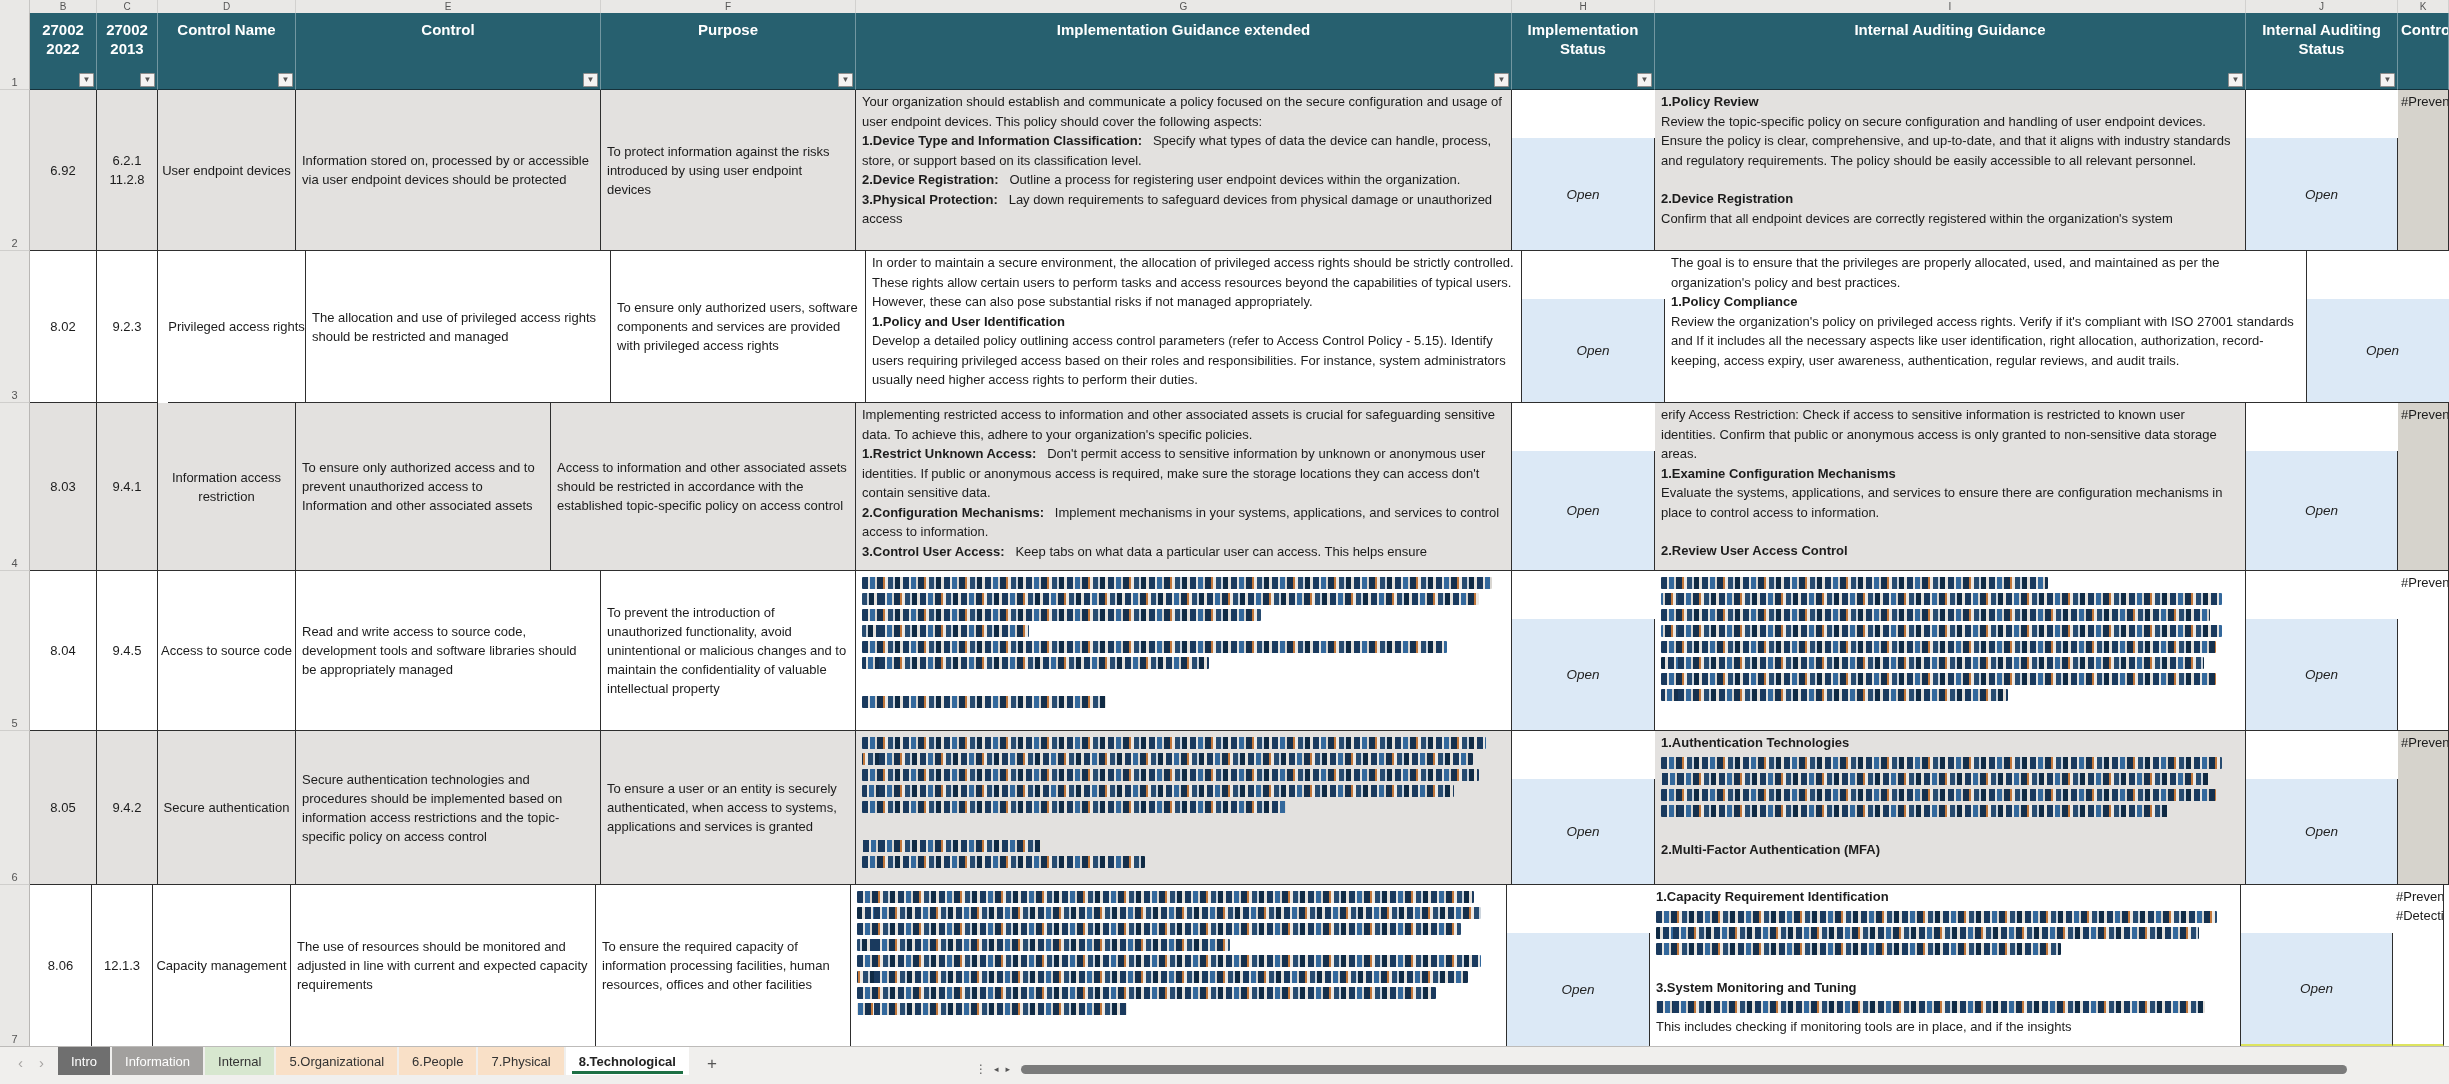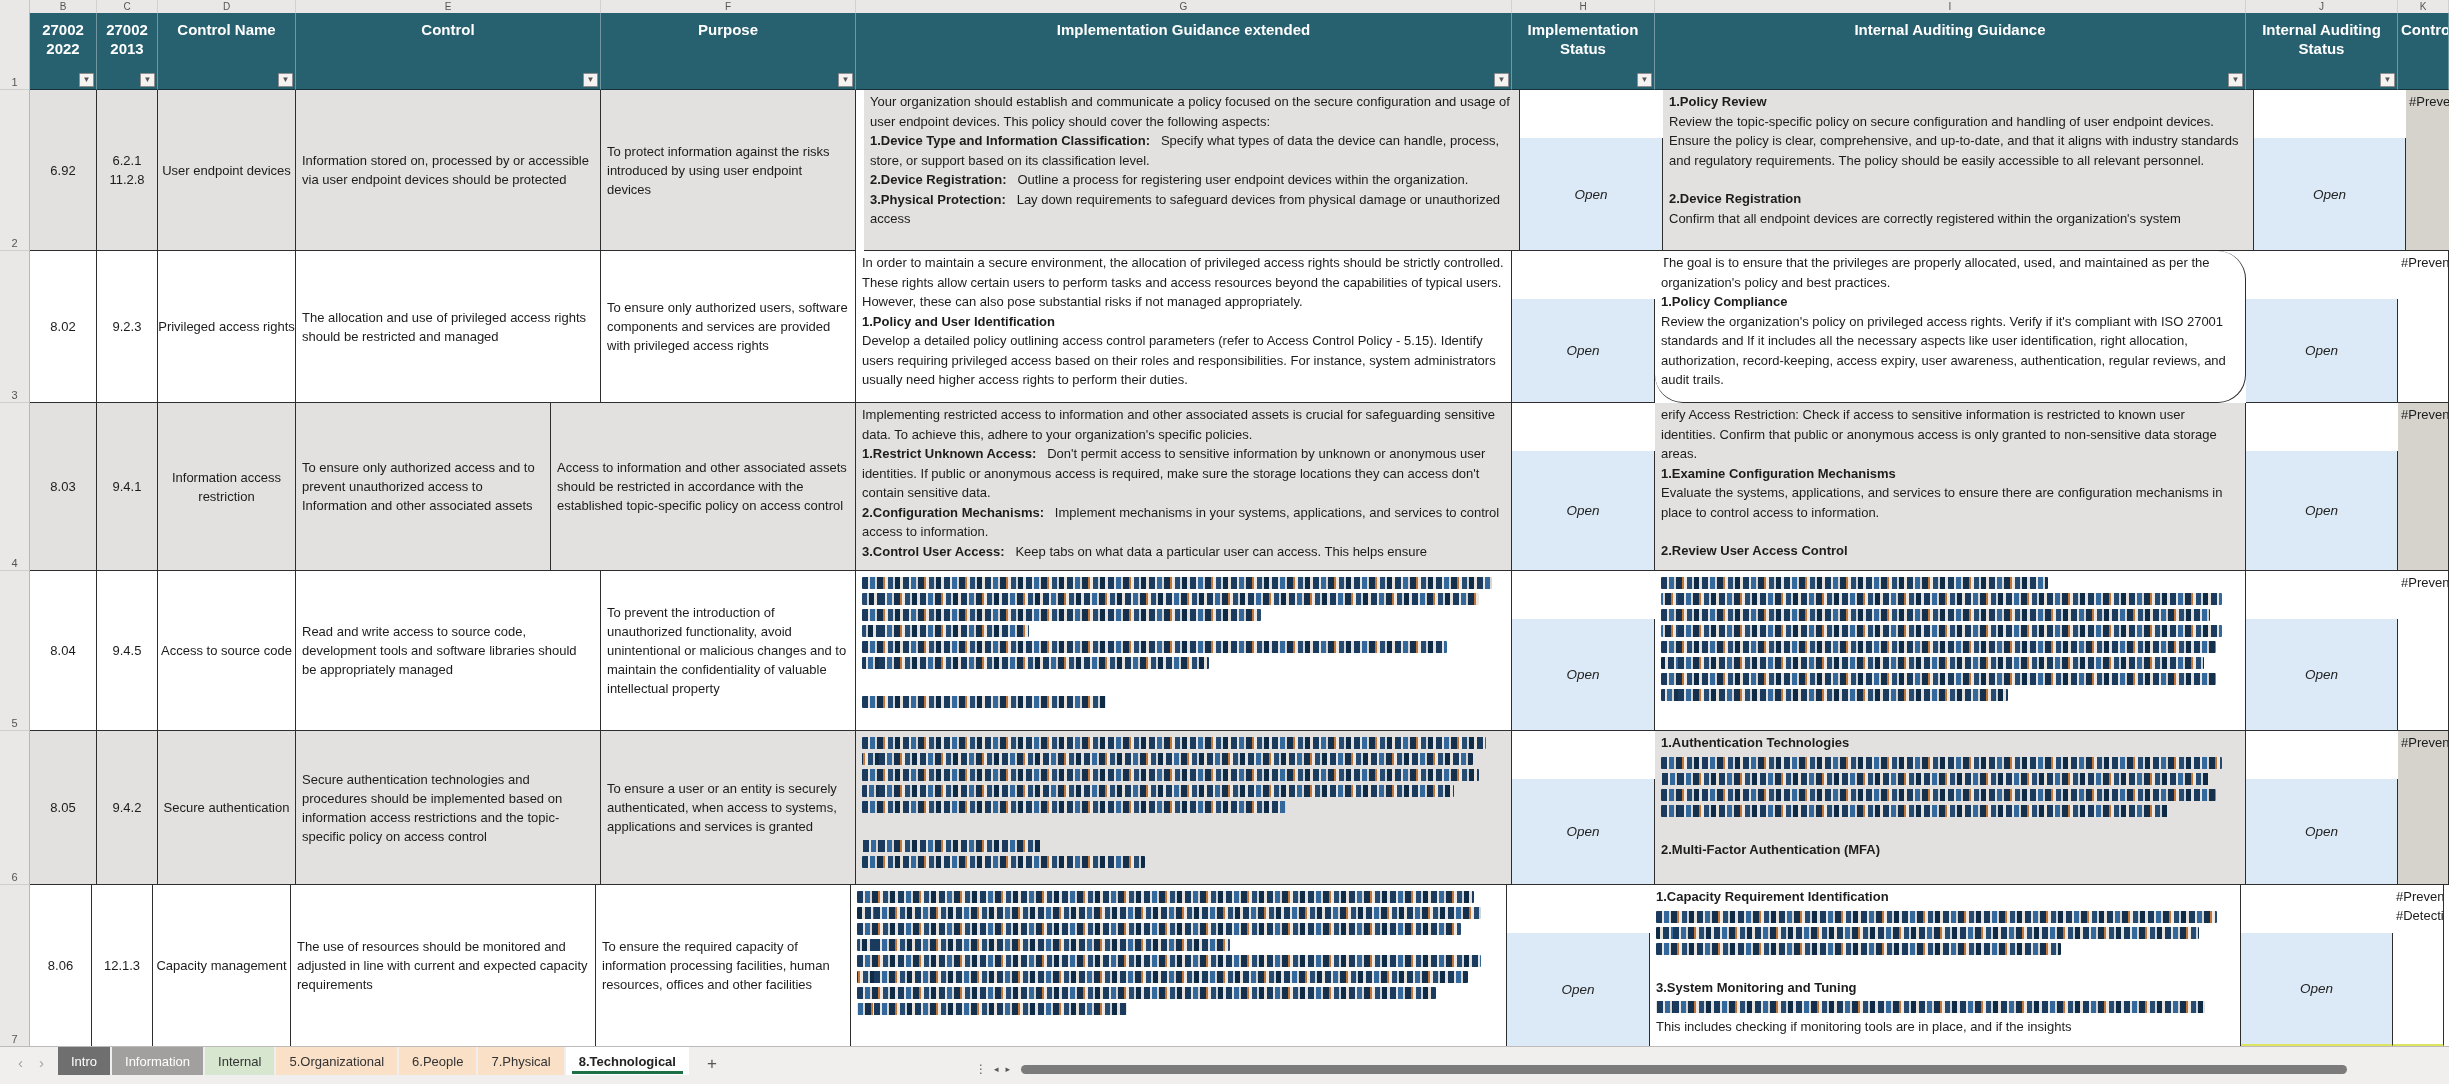--- a/index.html
+++ b/index.html
@@ -103,21 +103,21 @@
         <div class="cell col-b" style="width: 67px;">6.92</div>
         <div class="cell col-c" style="width: 61px;">6.2.1
 11.2.8</div>
         <div class="cell col-d" style="width: 138px;">User endpoint devices</div>
         <div class="cell col-e" style="width: 305px;">
           <div class="txt">Information stored on, processed by or accessible via user endpoint devices should be protected</div>
         </div>
         <div class="cell col-f" style="width: 255px;">
           <div class="txt">To protect information against the risks introduced by using user endpoint devices</div>
         </div>
-        <div class="cell col-g" style="width: 656px; margin-left: 8px;">
+        <div class="cell col-g" style="width: 656px;">
           <p class="gp"><span>Your organization should establish and communicate a policy focused on the secure configuration and usage of user endpoint devices. This policy should cover the following aspects:</span></p>
           <p class="gp"><b>1.Device Type and Information Classification:</b><span>   Specify what types of data the device can handle, process, store, or support based on its classification level.</span></p>
           <p class="gp"><b>2.Device Registration:</b><span>   Outline a process for registering user endpoint devices within the organization.</span></p>
           <p class="gp"><b>3.Physical Protection:</b><span>   Lay down requirements to safeguard devices from physical damage or unauthorized access</span></p>
         </div>
         <div class="cell col-h" style="width: 143px;">Open</div>
         <div class="cell col-i" style="width: 591px;">
           <p class="gp"><b>1.Policy Review</b></p>
           <p class="gp"><span>Review the topic-specific policy on secure configuration and handling of user endpoint devices. Ensure the policy is clear, comprehensive, and up-to-date, and that it aligns with industry standards and regulatory requirements. The policy should be easily accessible to all relevant personnel.</span></p>
           <div class="gblank"></div>
@@ -126,34 +126,34 @@
         </div>
         <div class="cell col-j" style="width: 152px;">Open</div>
         <div class="cell col-k" style="width: 51px;">
           <div class="ctline">#Prevent</div>
         </div>
       </div>
       <div class="drow" style="height: 152px;">
         <div class="gcell">3</div>
         <div class="cell col-b" style="width: 67px;">8.02</div>
         <div class="cell col-c" style="width: 61px;">9.2.3</div>
-        <div class="cell col-d" style="width: 138px;">Privileged access rights</div>
+        <div class="cell col-d" style="width: 138px; margin-left: 10px;">Privileged access rights</div>
         <div class="cell col-e" style="width: 305px;">
           <div class="txt">The allocation and use of privileged access rights should be restricted and managed</div>
         </div>
         <div class="cell col-f" style="width: 255px;">
           <div class="txt">To ensure only authorized users, software components and services are provided with privileged access rights</div>
         </div>
         <div class="cell col-g" style="width: 656px;">
           <p class="gp"><span>In order to maintain a secure environment, the allocation of privileged access rights should be strictly controlled. These rights allow certain users to perform tasks and access resources beyond the capabilities of typical users. However, these can also pose substantial risks if not managed appropriately.</span></p>
           <p class="gp"><b>1.Policy and User Identification</b></p>
           <p class="gp"><span>Develop a detailed policy outlining access control parameters (refer to Access Control Policy - 5.15). Identify users requiring privileged access based on their roles and responsibilities. For instance, system administrators usually need higher access rights to perform their duties.</span></p>
         </div>
         <div class="cell col-h" style="width: 143px;">Open</div>
-        <div class="cell col-i" style="width: 591px; border-radius: 28px;">
+        <div class="cell col-i" style="width: 642px;">
           <p class="gp"><span>The goal is to ensure that the privileges are properly allocated, used, and maintained as per the organization's policy and best practices.</span></p>
           <p class="gp"><b>1.Policy Compliance</b></p>
           <p class="gp"><span>Review the organization's policy on privileged access rights. Verify if it's compliant with ISO 27001 standards and If it includes all the necessary aspects like user identification, right allocation, authorization, record-keeping, access expiry, user awareness, authentication, regular reviews, and audit trails.</span></p>
         </div>
         <div class="cell col-j" style="width: 152px;">Open</div>
         <div class="cell col-k" style="width: 51px;">
           <div class="ctline">#Prevent</div>
         </div>
       </div>
       <div class="drow band" style="height: 168px;">

